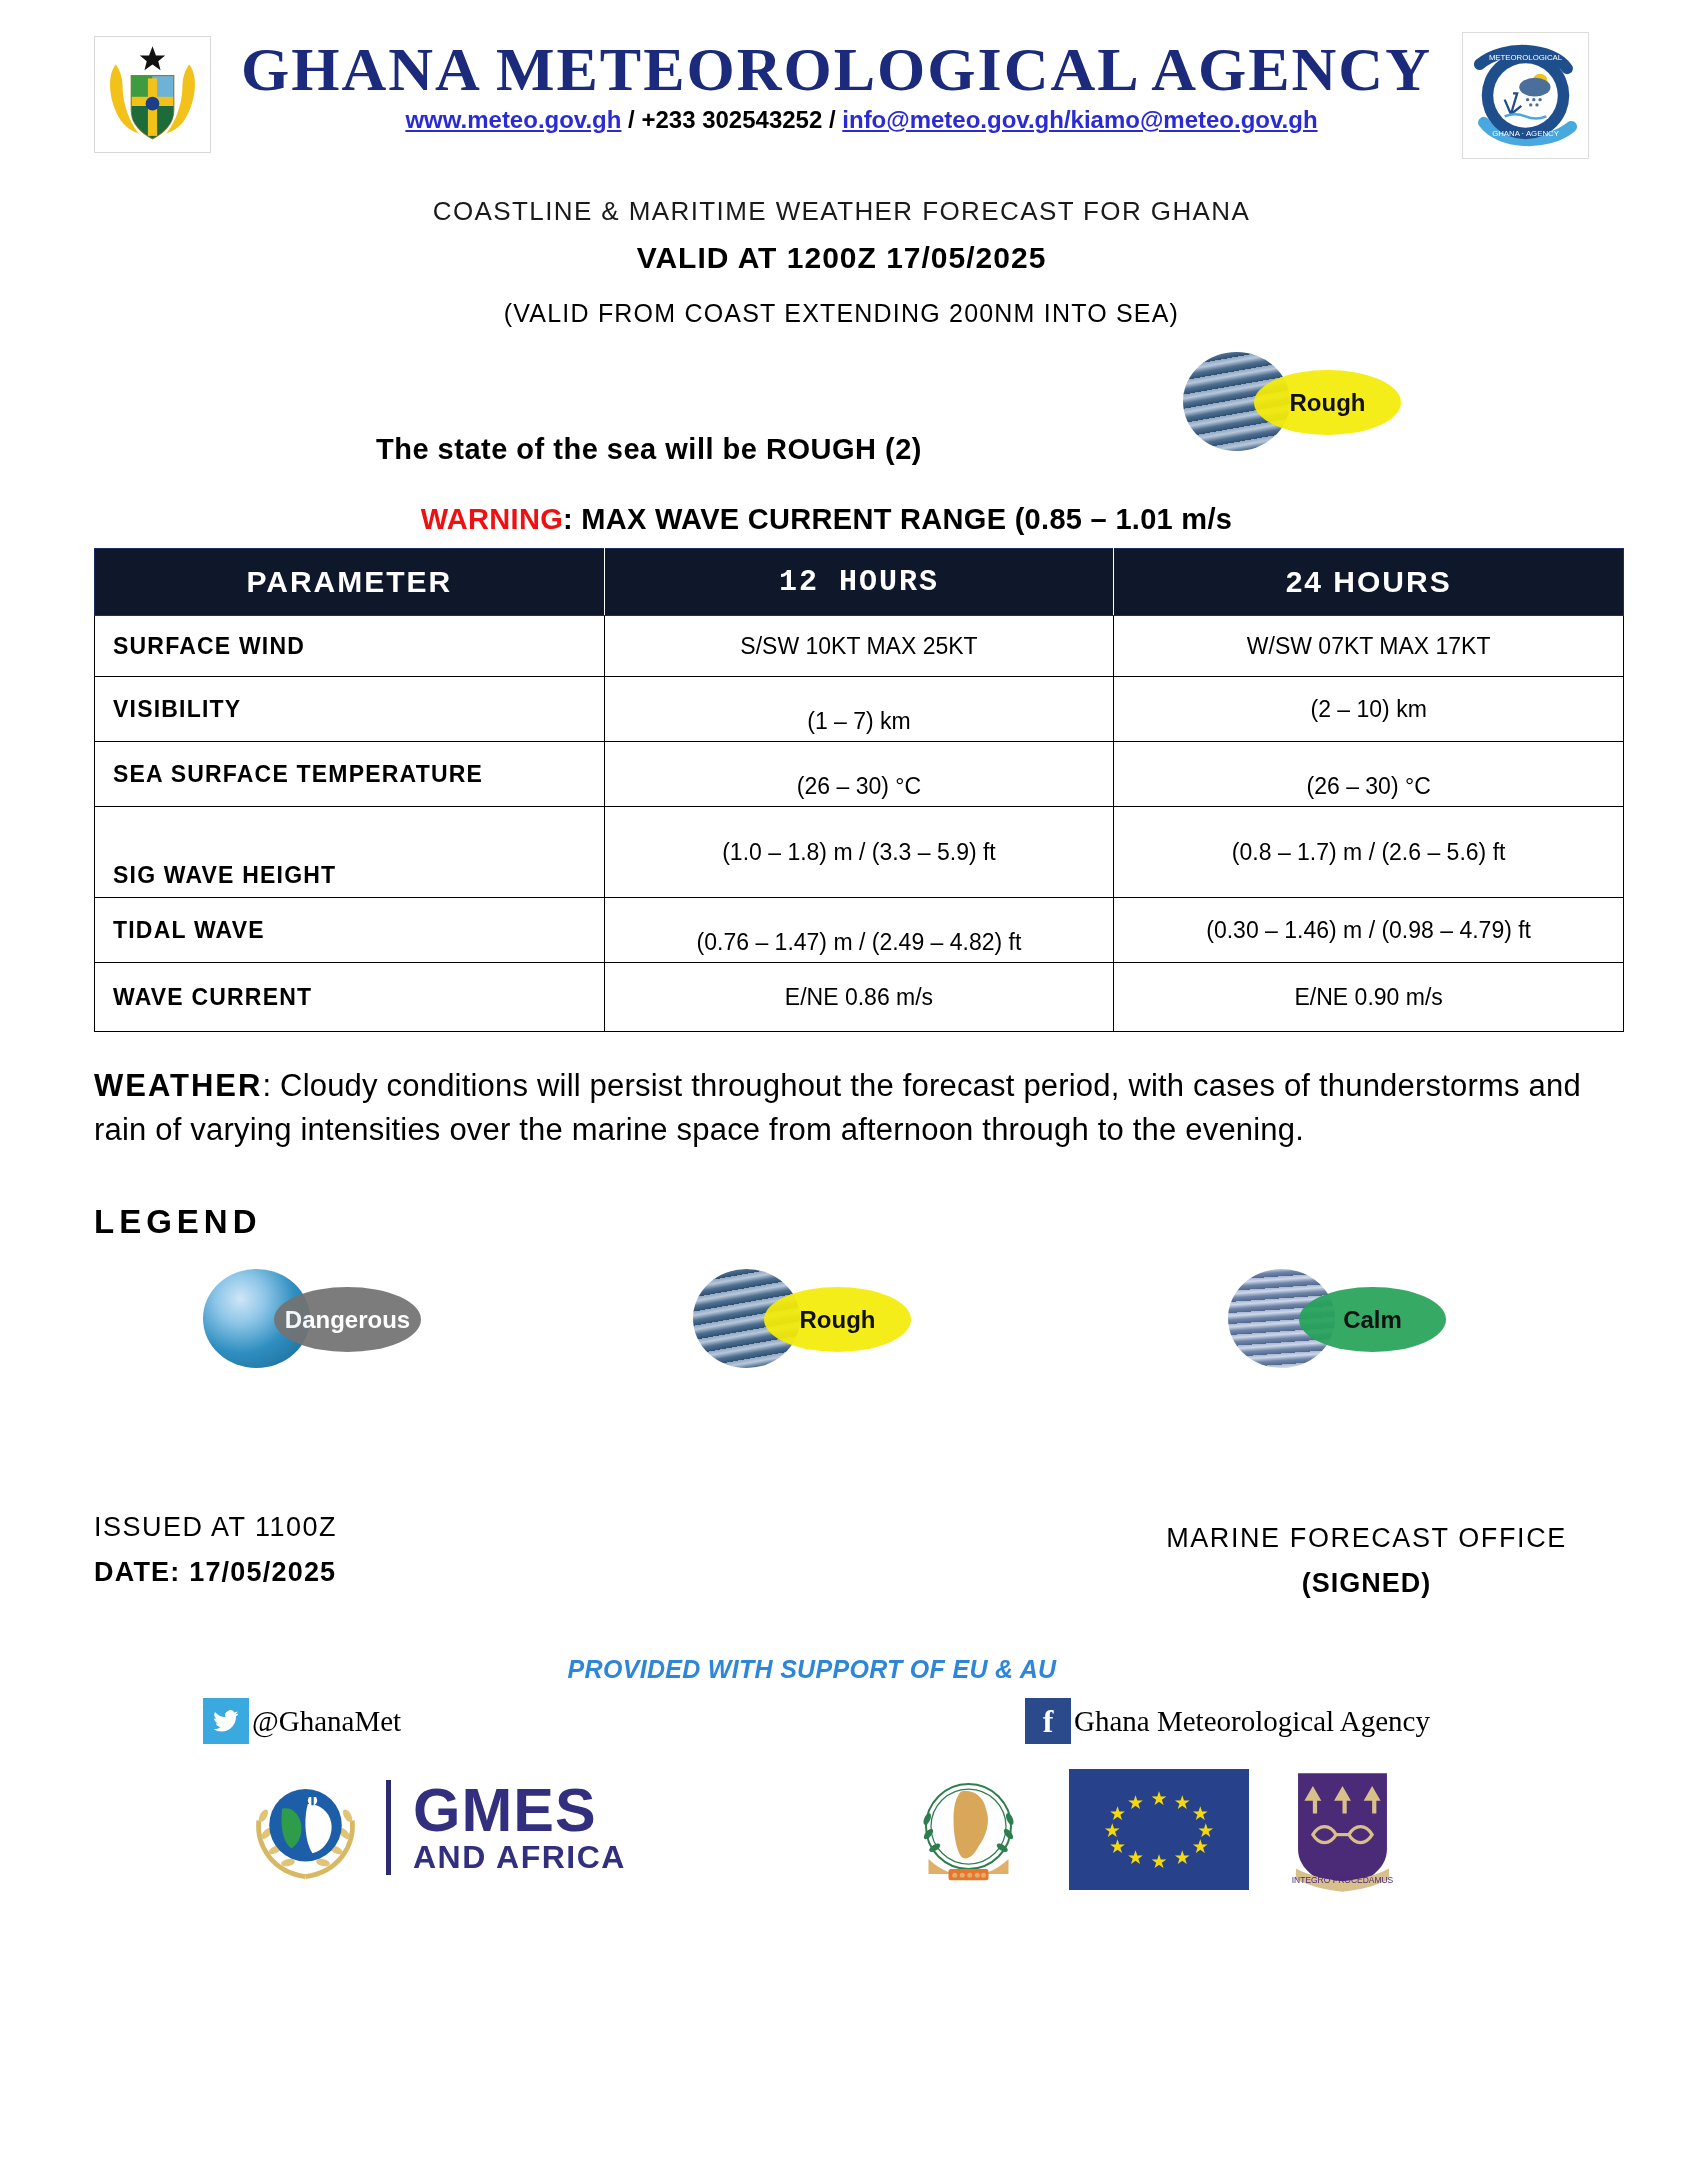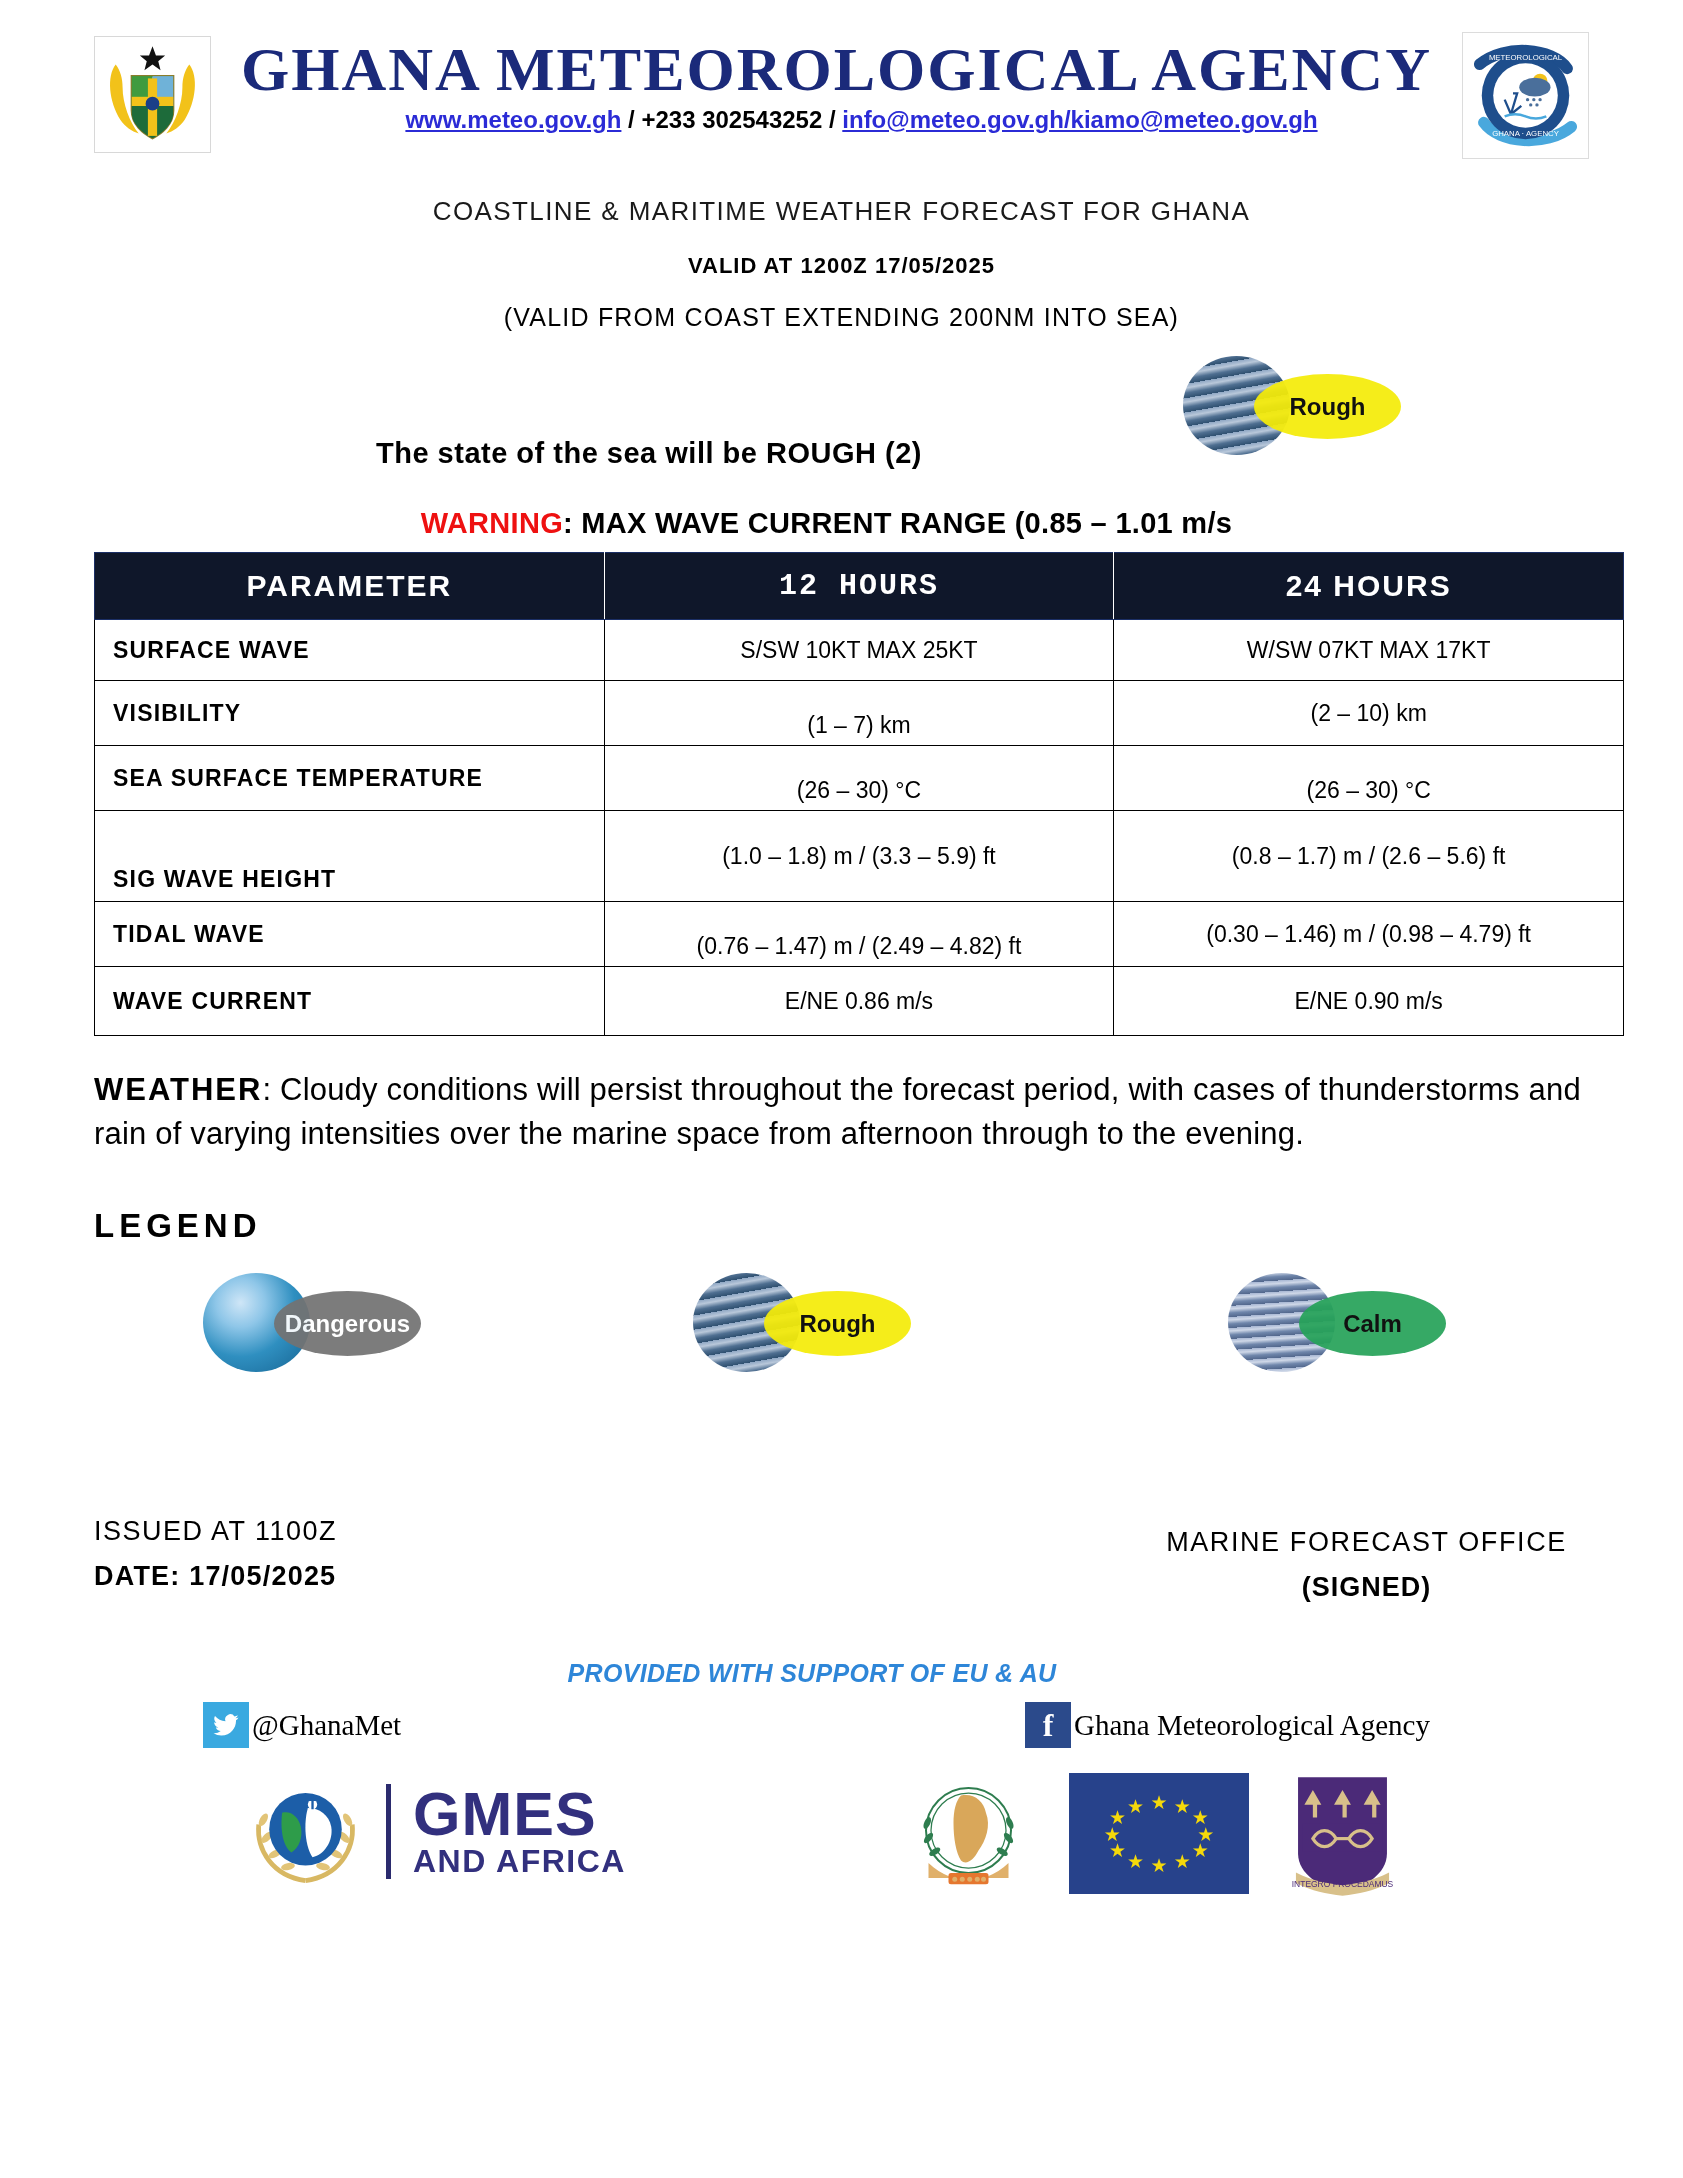--- a/index.html
+++ b/index.html
@@ -59,24 +59,24 @@
   
   .subtitle {
     text-align: center;
     font-size: 26px;
     letter-spacing: 1.4px;
     margin-top: 8px;
     color: #1a1a1a;
   }
   .valid-line {
     text-align: center;
-    font-size: 22px;
+    font-size: 30px;
     font-weight: bold;
     letter-spacing: 1px;
-    margin-top: 26px;
+    margin-top: 14px;
   }
   .valid-sub {
     text-align: center;
     font-size: 25px;
     letter-spacing: 1.2px;
     margin-top: 24px;
   }
 
   
   .sea-state-row {
@@ -365,21 +365,21 @@
   <table class="forecast">
     <thead>
       <tr>
         <th>PARAMETER</th>
         <th>12 HOURS</th>
         <th>24 HOURS</th>
       </tr>
     </thead>
     <tbody>
       <tr class="r-wind">
-        <td class="param">SURFACE WAVE</td>
+        <td class="param">SURFACE WIND</td>
         <td class="val">S/SW 10KT MAX 25KT</td>
         <td class="val">W/SW 07KT MAX 17KT</td>
       </tr>
       <tr class="r-vis">
         <td class="param mid-low">VISIBILITY</td>
         <td class="val baseline-low">(1 – 7) km</td>
         <td class="val">(2 – 10) km</td>
       </tr>
       <tr class="r-sst">
         <td class="param">SEA SURFACE TEMPERATURE</td>

